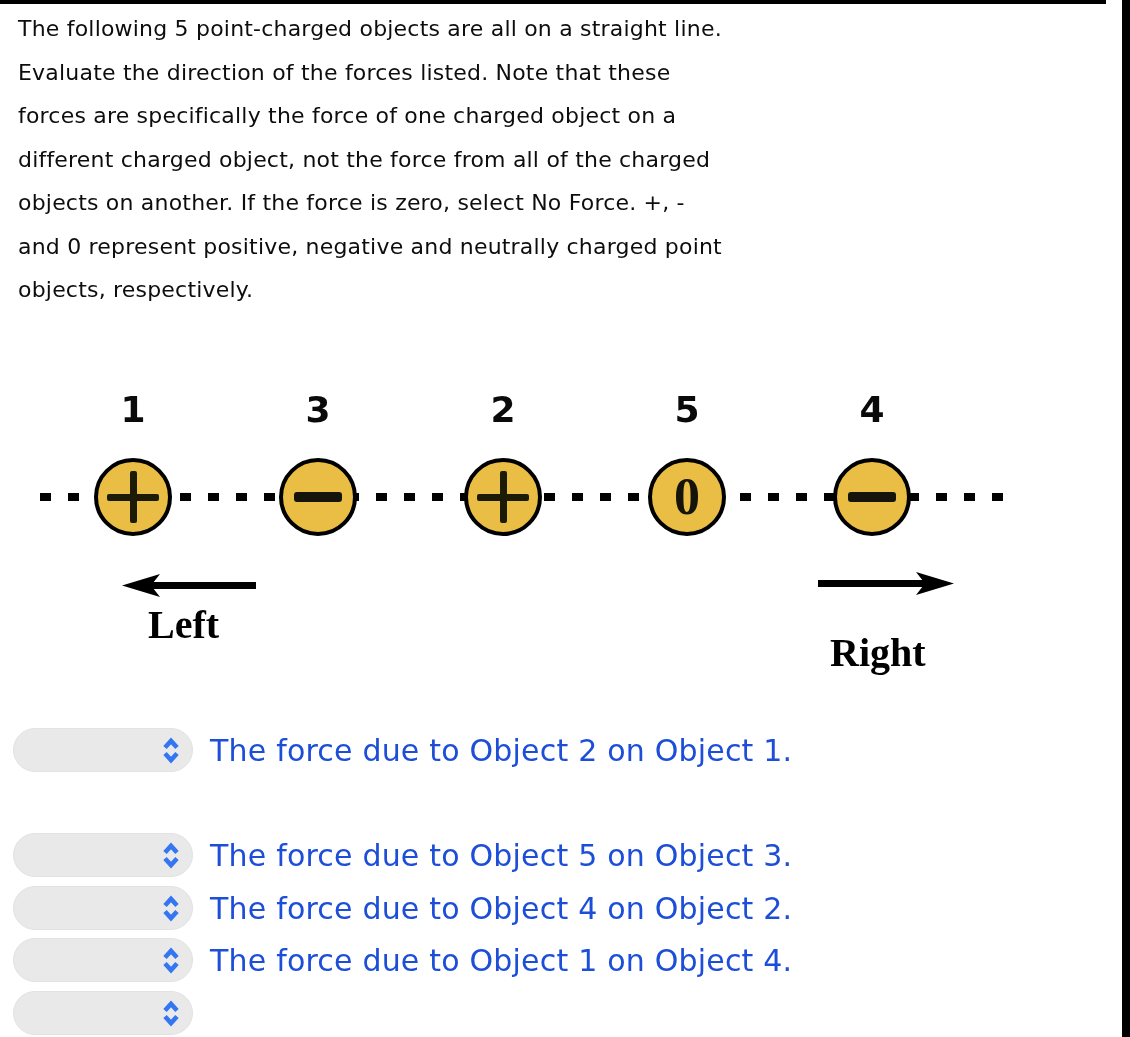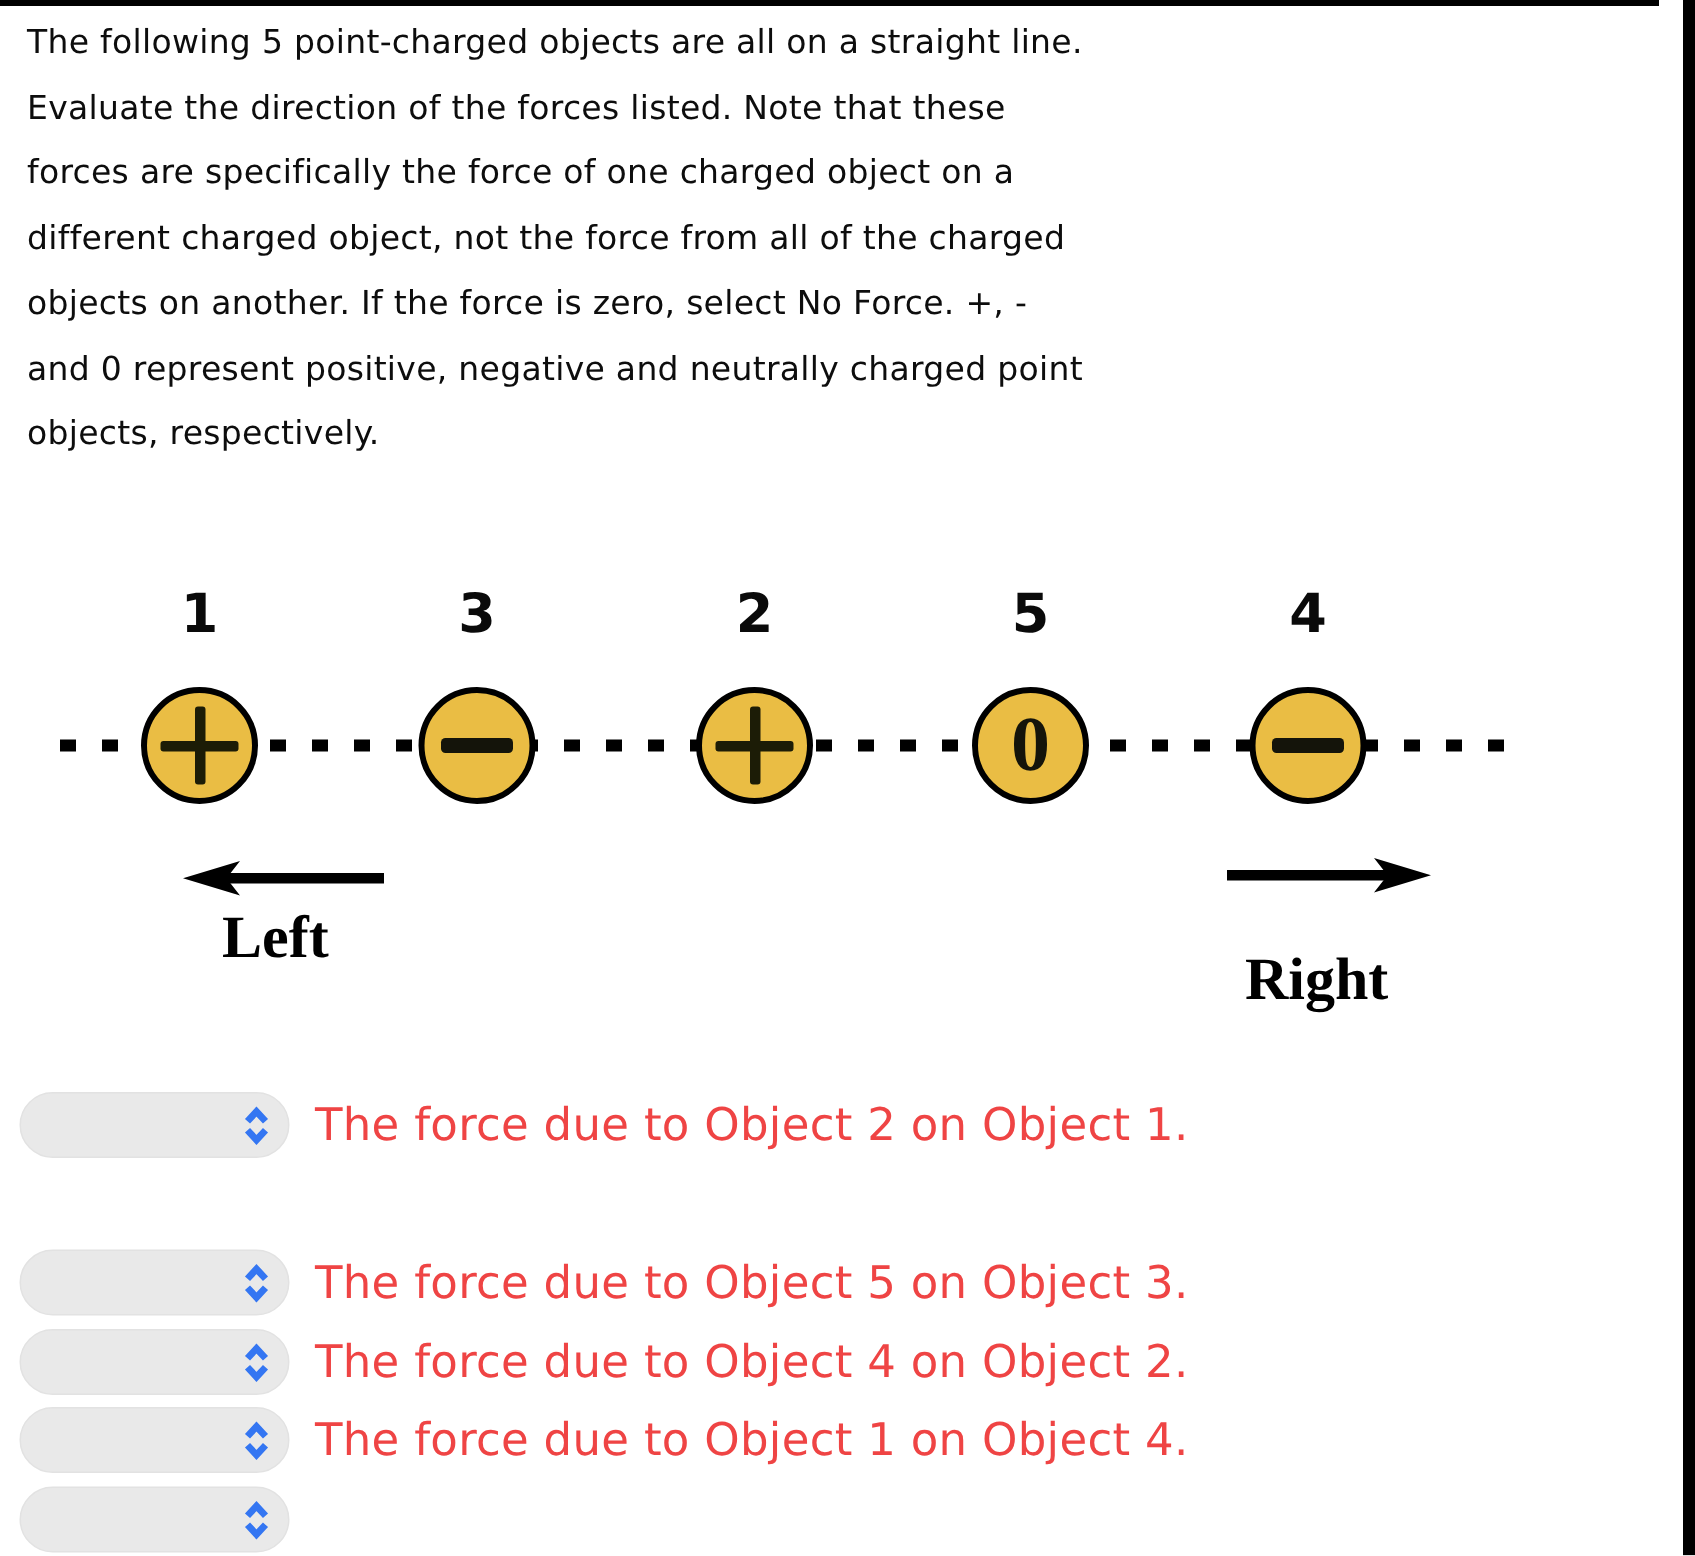--- a/index.html
+++ b/index.html
@@ -61,21 +61,21 @@
   .answer-row{position:absolute;left:0;width:1110px;height:48px;}
   .row0{top:728px;} .row1{top:780px;} .row2{top:833px;padding-left:36px;} .row3{top:886px;} .row4{top:938px;} .row5{top:991px;}
   .select-pill{
     position:absolute;left:13px;top:0;width:180px;height:44px;
     background:#E9E9E9;border:1px solid #E2E2E2;border-radius:22px;
     box-sizing:border-box;cursor:pointer;
     display:flex;align-items:center;justify-content:flex-end;padding-right:11px;
   }
   .select-value{font-size:26px;color:#333;flex:1;padding-left:16px;overflow:hidden;}
   .question-label{
-    position:absolute;left:210px;top:4px;font-size:30px;line-height:38px;color:#ef4444;
+    position:absolute;left:210px;top:4px;font-size:30px;line-height:38px;color:#1d4ed8;
     white-space:pre;letter-spacing:0.2px;
   }
 </style>
 </head>
 <body>
 
 <div class="page">
   <div class="top-border"></div>
   <div class="right-edge-bar"></div>
 

